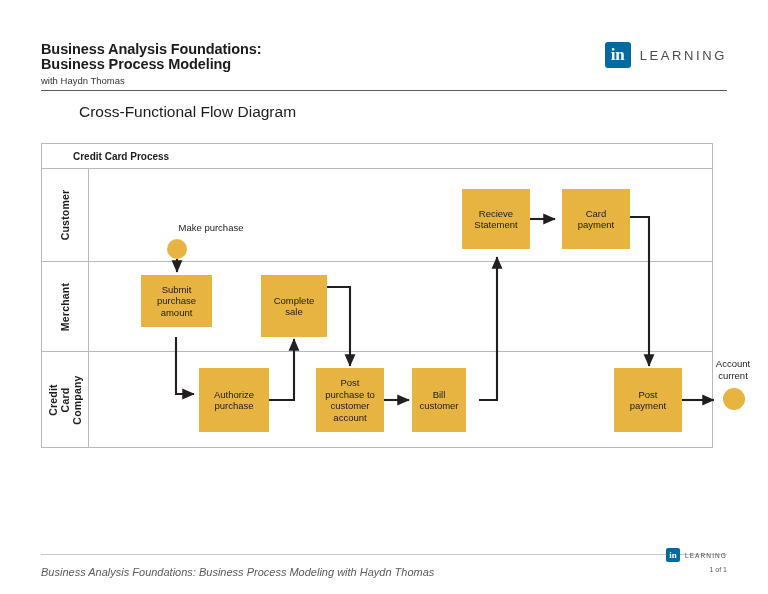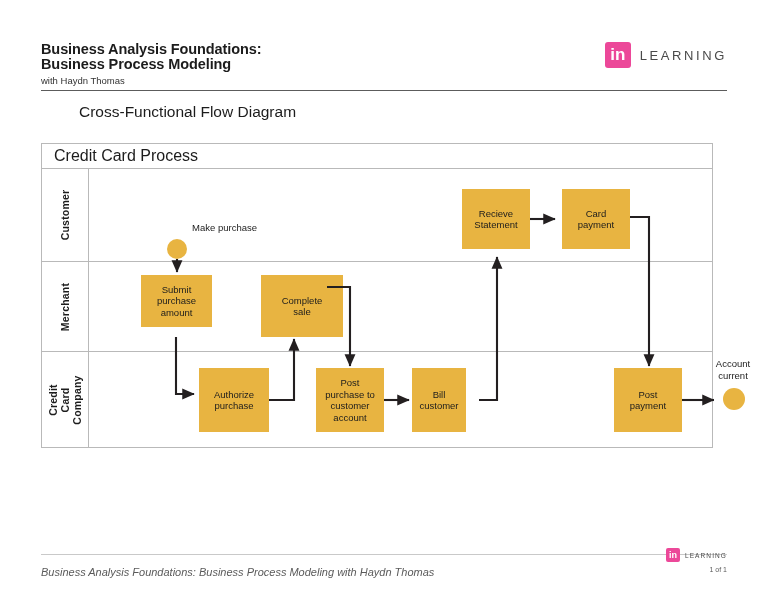--- a/index.html
+++ b/index.html
@@ -49,28 +49,28 @@
   }
 
   
   .li-lockup {
     position: absolute;
     display: flex;
     align-items: center;
   }
   .li-lockup.header-pos { right: 41px; top: 42px; }
   .li-badge {
-    background: #ec4899;
+    background: #0369a1;
     border-radius: 3px;
     color: #ffffff;
     font-weight: bold;
     display: flex;
     align-items: center;
     justify-content: center;
-    font-family: Liberation Sans, sans-serif;
+    font-family: Liberation Serif, serif;
   }
   .li-badge.big  { width: 26px; height: 26px; font-size: 17px; line-height: 26px; }
   .li-badge.small{ width: 14px; height: 14px; font-size: 9px;  line-height: 14px; border-radius: 2px; }
   .li-word.big   { font-size: 13px; letter-spacing: 2.6px; color: #4a4a4a; margin-left: 9px; }
   .li-word.small { font-size: 6.5px; letter-spacing: 1.1px; color: #4a4a4a; margin-left: 5px; }
 
   
   .slide-heading {
     position: absolute;
     left: 46px; top: 103px;
@@ -92,23 +92,23 @@
   .pool-title {
     position: absolute;
     left: 0; top: 0;
     width: 100%; height: 25px;
     border-bottom: 1px solid #b9b9b9;
     box-sizing: border-box;
     display: flex;
     align-items: center;
   }
   .pool-title span {
-    margin-left: 12px;
-    font-size: 16px;
-    font-weight: normal;
+    margin-left: 31px;
+    font-size: 10px;
+    font-weight: bold;
     color: #1c1c1c;
   }
 
   .lane {
     position: absolute;
     left: 0;
     width: 100%;
     box-sizing: border-box;
     border-bottom: 1px solid #b9b9b9;
   }
@@ -215,39 +215,39 @@
 
   <div class="pool-title">
     <span>Credit Card Process</span>
   </div>
 
   <div class="lane" style="top:25px;height:93px;">
     <div class="lane-label">
       <span>Customer</span>
     </div>
     <div class="lane-body">
-      <div class="node-caption" style="left:52px;top:53px;width:92px;text-align:right;padding-left:24px;">Make purchase</div>
+      <div class="node-caption" style="left:52px;top:53px;width:92px;text-align:center;padding-left:24px;">Make purchase</div>
       <div class="circle-node" style="left:78px;top:70px;width:20px;height:20px;"></div>
 
       <div class="node" style="left:373px;top:20px;width:68px;height:60px;">Recieve
 Statement</div>
       <div class="node" style="left:473px;top:20px;width:68px;height:60px;">Card
 payment</div>
     </div>
   </div>
 
   <div class="lane" style="top:118px;height:90px;">
     <div class="lane-label">
       <span>Merchant</span>
     </div>
     <div class="lane-body">
       <div class="node" style="left:52px;top:13px;width:71px;height:52px;">Submit
 purchase
 amount</div>
-      <div class="node" style="left:172px;top:13px;width:82px;height:62px;">Complete
+      <div class="node" style="left:172px;top:13px;width:66px;height:62px;">Complete
 sale</div>
     </div>
   </div>
 
   <div class="lane last" style="top:208px;height:96px;">
     <div class="lane-label">
       <span>Credit Card
 Company</span>
     </div>
     <div class="lane-body">

